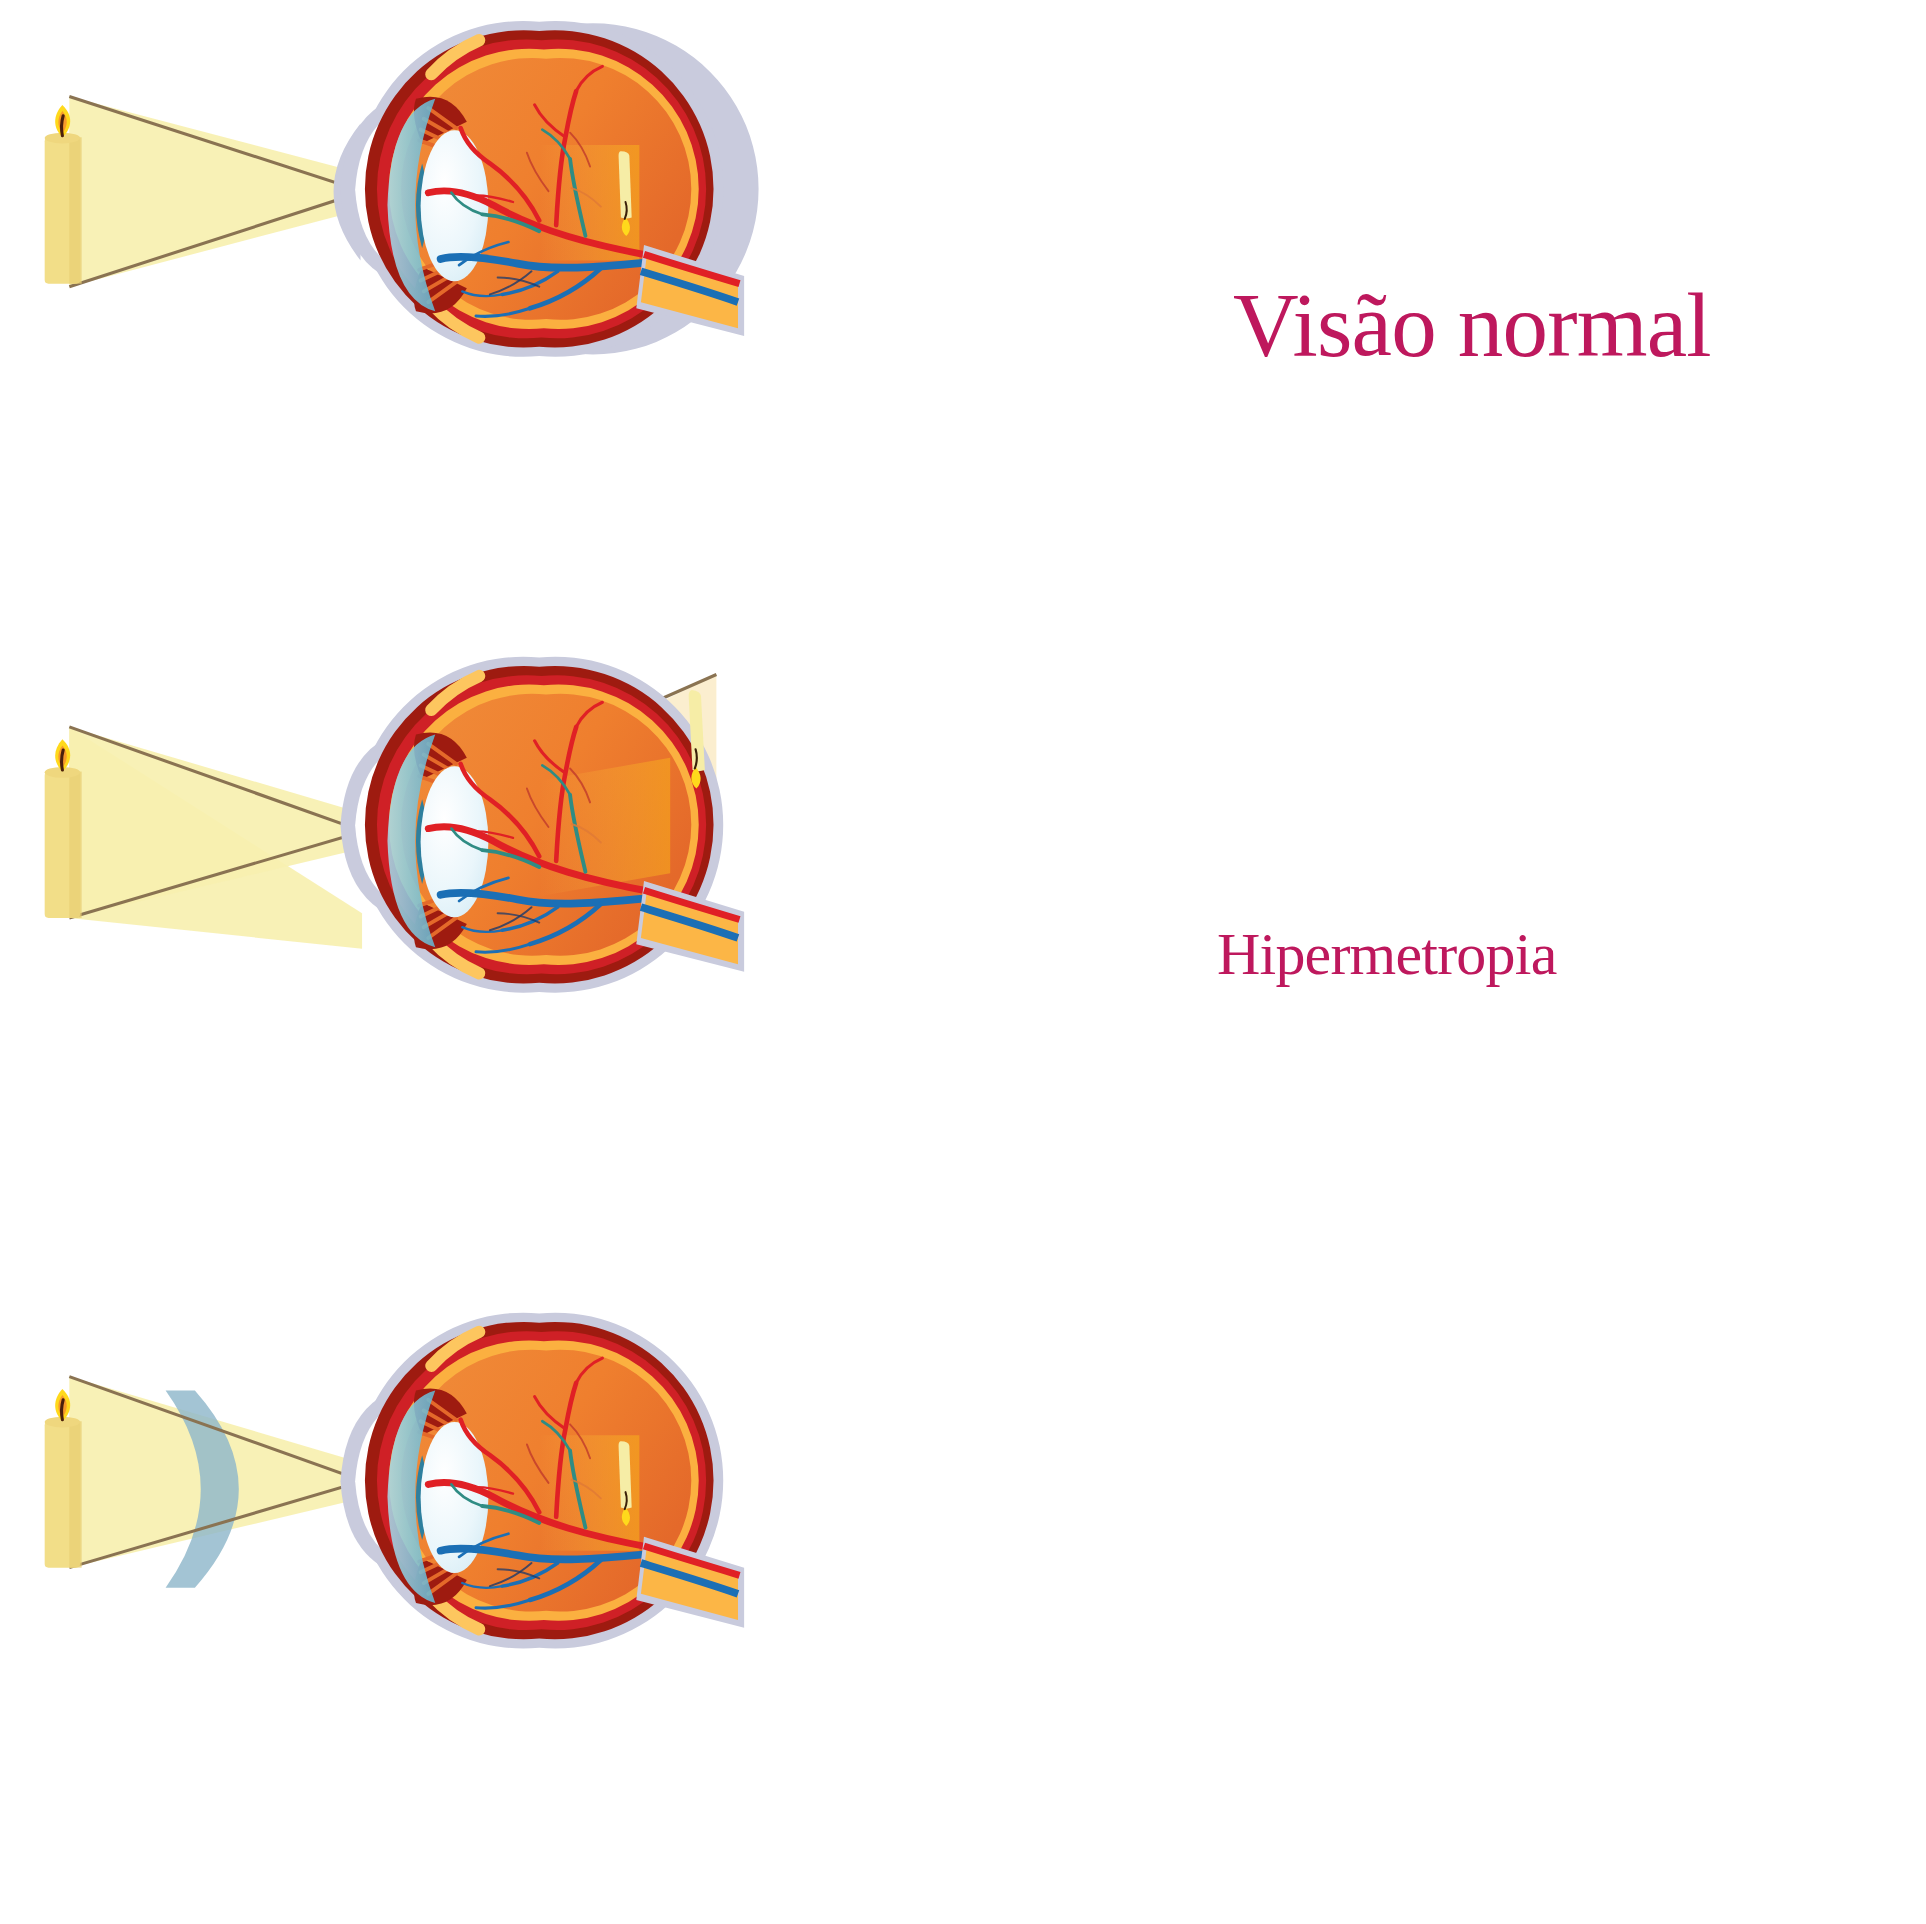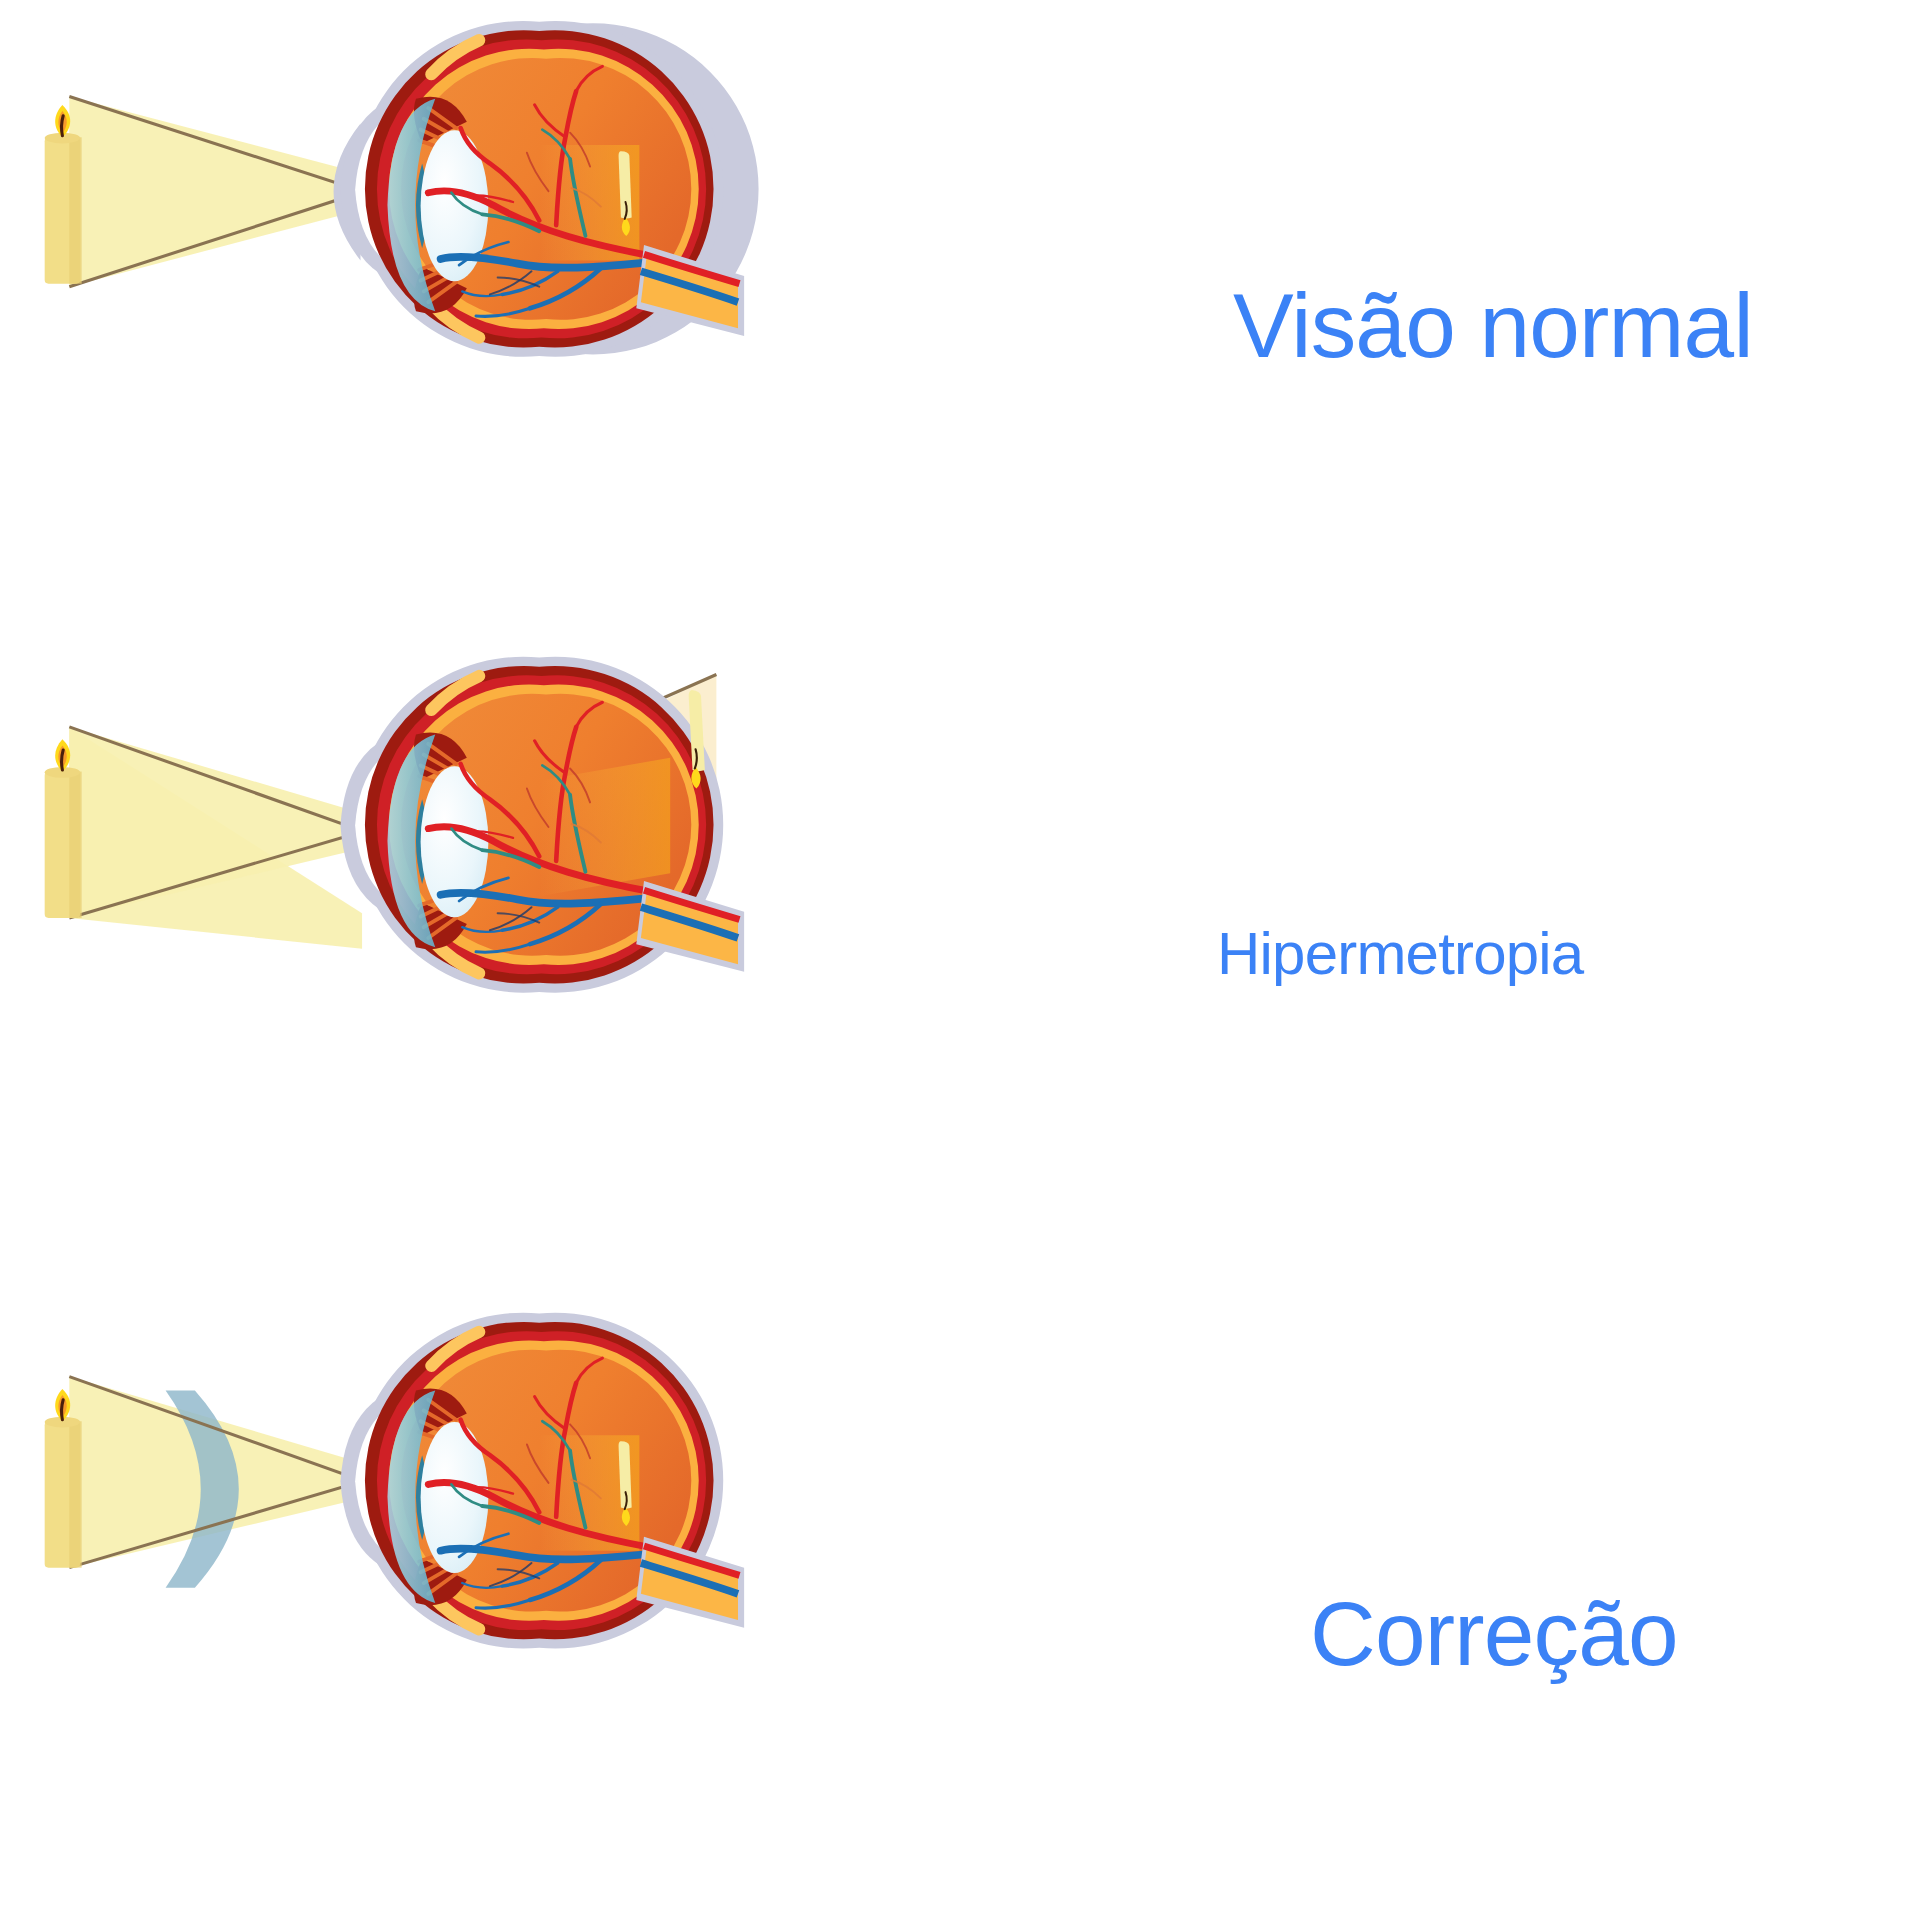--- a/index.html
+++ b/index.html
@@ -3,22 +3,22 @@
 <meta charset="utf-8">
 <style>
   html,body{margin:0;padding:0;background:#fff;}
   body{width:1926px;height:1925px;position:relative;overflow:hidden;
        font-family:"Liberation Sans","DejaVu Sans",sans-serif;}
   .panel{position:absolute;left:0;width:1926px;height:642px;}
   #panel-normal{top:0;}
   #panel-hyper{top:642px;}
   #panel-corr{top:1284px;}
   .stage{position:absolute;left:0;top:0;width:1194px;height:642px;}
-  .label{position:absolute;color:#3b82f6;font-weight:400;
-         letter-spacing:-0.8px;white-space:pre-line;line-height:1.04;}
+  .label{position:absolute;color:#be185d;font-weight:400;
+         letter-spacing:-0.8px;white-space:pre-line;line-height:1.04;font-family:Liberation Serif, serif;}
   #label-normal{left:1233px;top:279px;font-size:91px;}
   #label-hyper{left:1217px;top:281px;font-size:60px;}
   #label-corr{left:1310px;top:208px;font-size:91px;text-align:center;}
   svg{display:block;}
 </style>
 </head>
 <body>
 
 <div class="panel" id="panel-normal">
   <div class="stage">
@@ -352,16 +352,15 @@
       </g>
 
       <g>
         <path d="M806,204 q10,0 11,6 l3,80 q-7,3 -14,0 l-3,-80 q0,-6 3,-6 Z" fill="#f6eda6"></path>
         <path d="M812,290 C819,298 820,307 813,314 C805,307 806,298 812,290 Z" fill="#ffd91c"></path>
         <path d="M811,292 C814,285 814,276 812,270" fill="none" stroke="#3a2008" stroke-width="2.6" stroke-linecap="round"></path>
       </g>
     </svg>
   </div>
   <div class="label" id="label-corr">
-    <div>Correção</div>
   </div>
 </div>
 
 
 </body></html>

